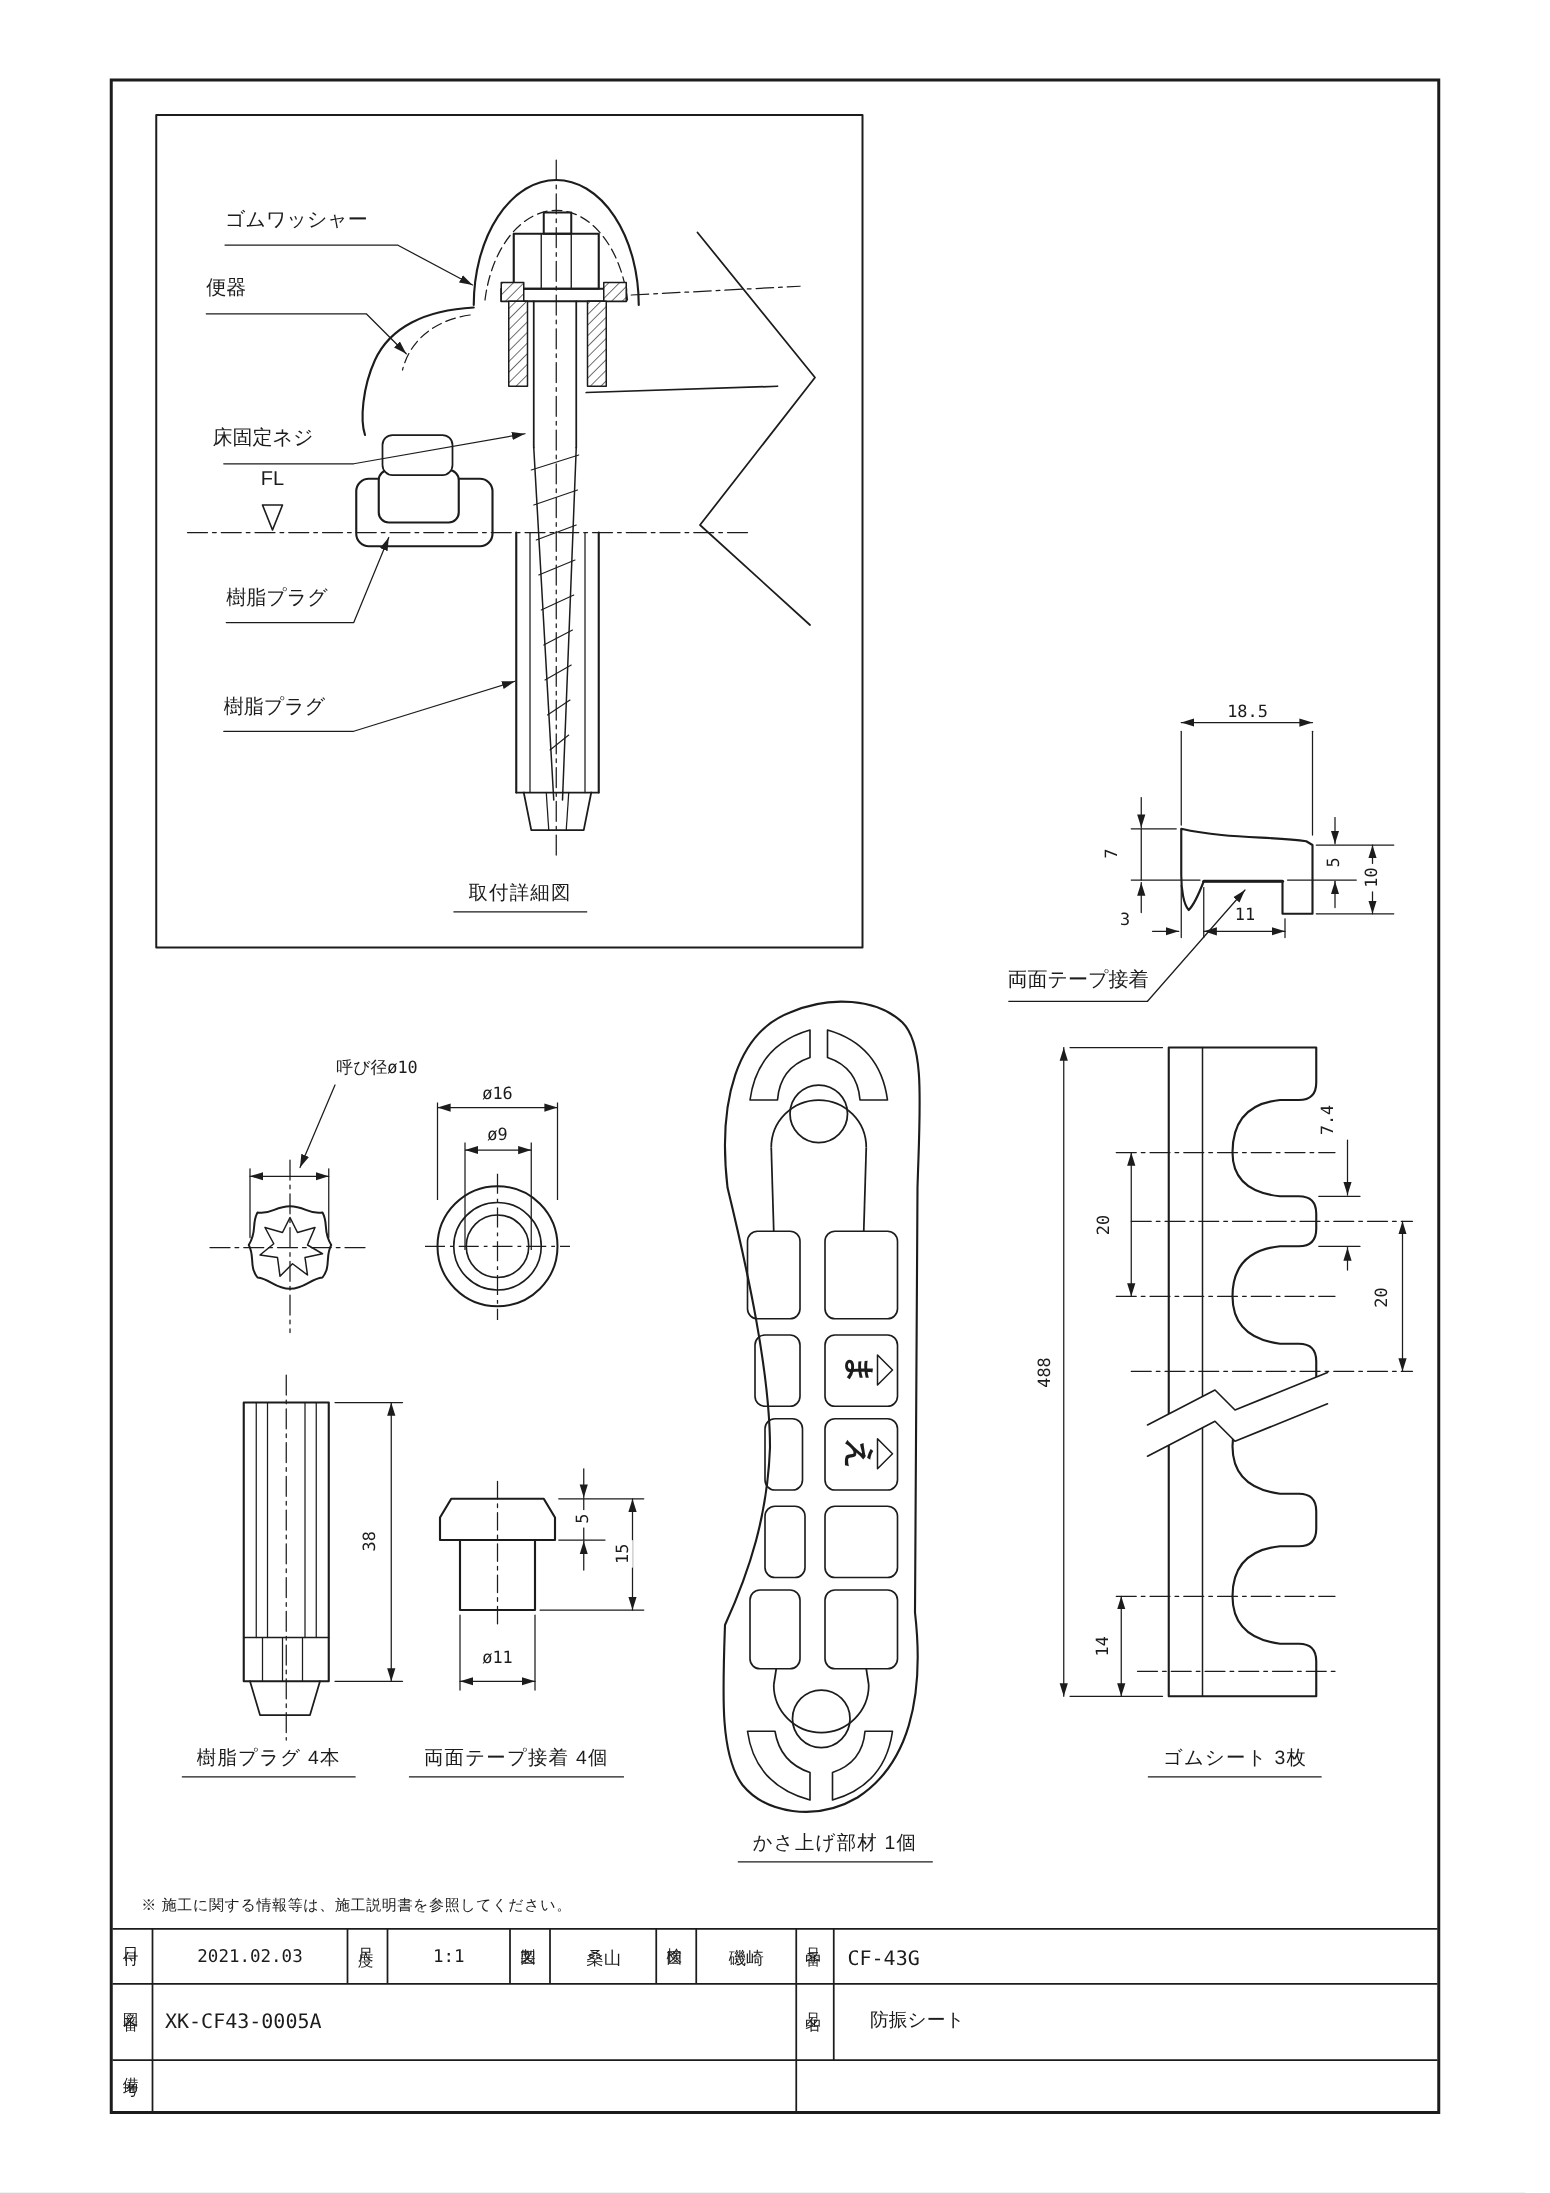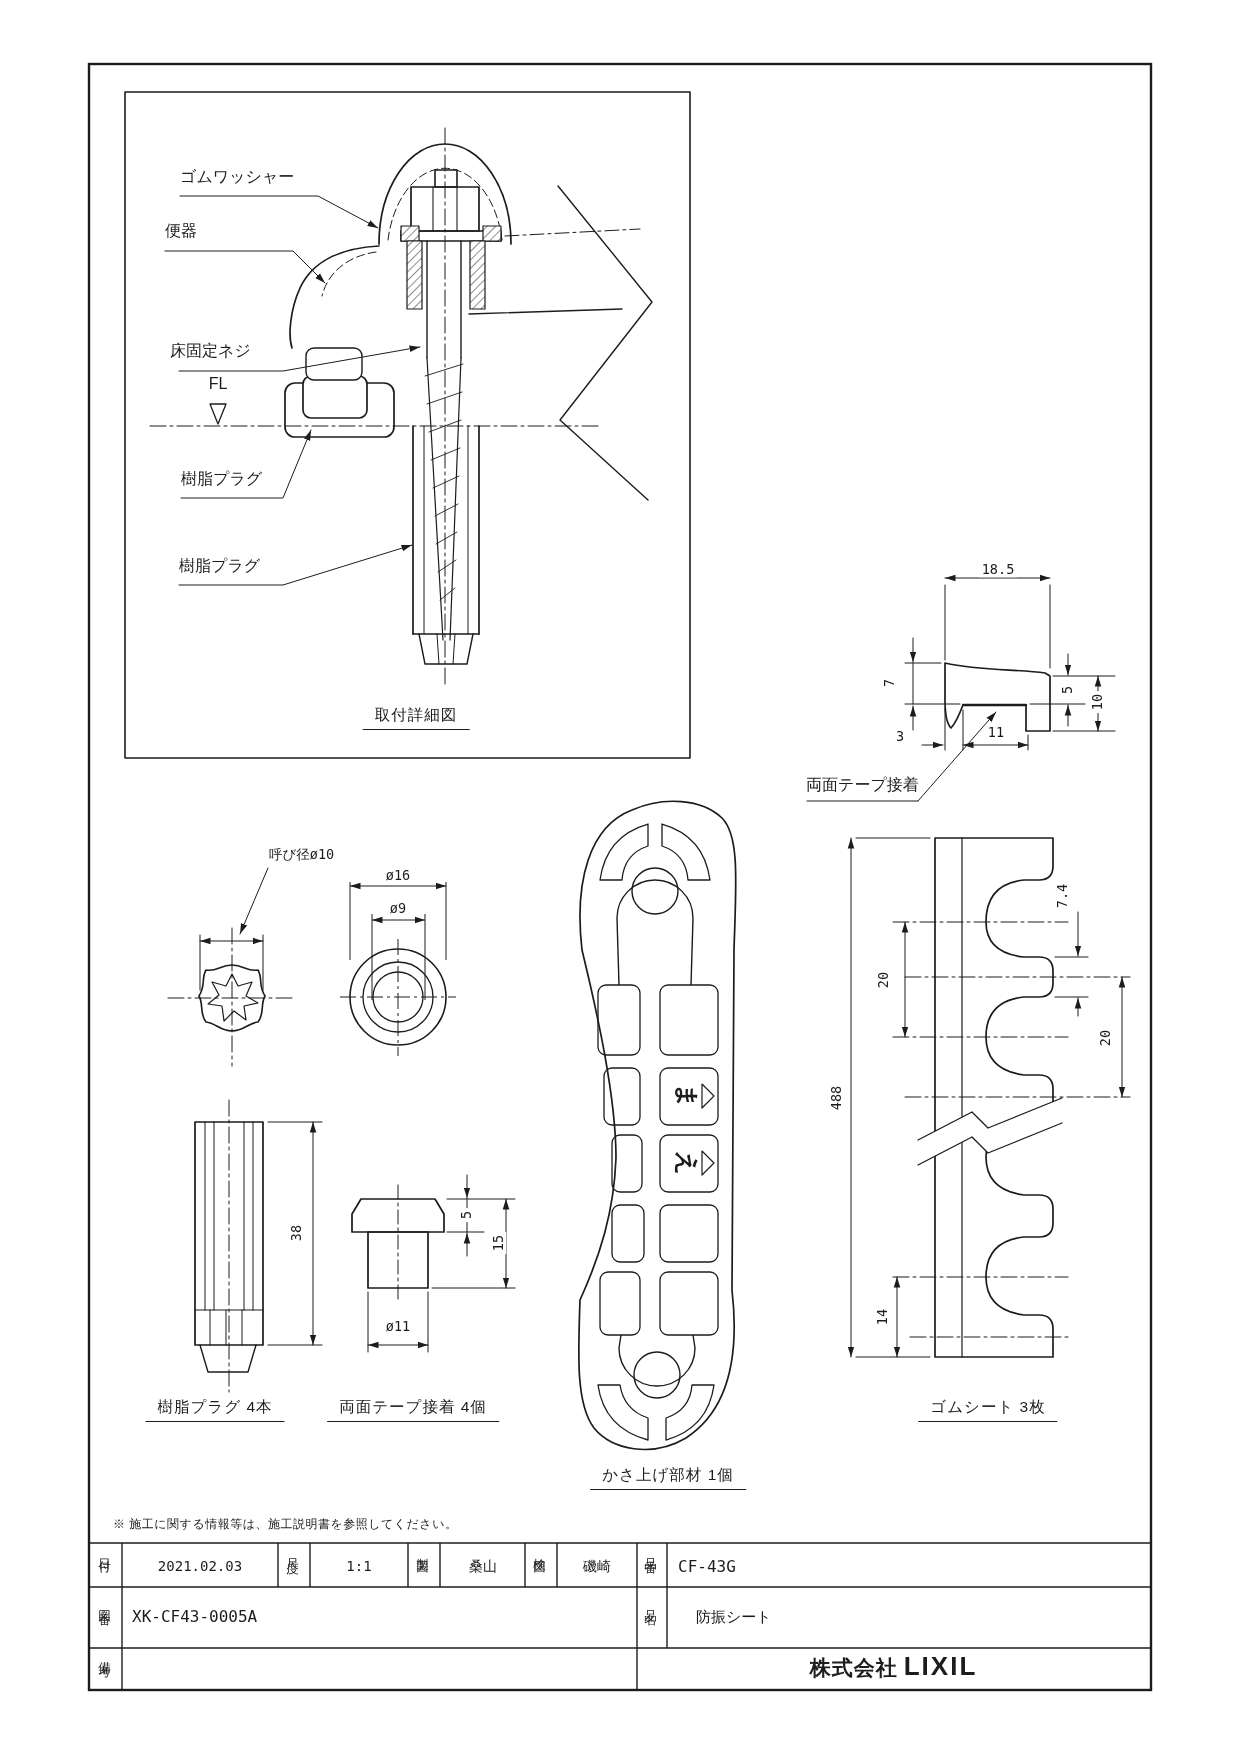--- a/index.html
+++ b/index.html
@@ -330,18 +330,14 @@
   <div class="txt vlab" style="left:533px;top:1548px;">検図</div>
   <div class="txt tbt ctr" style="left:597px;top:1566px;">磯崎</div>
   <div class="txt vlab" style="left:644px;top:1548px;">品番</div>
   <div class="txt tbv" style="left:678px;top:1558px;font-size:16px;">CF-43G</div>
   <div class="txt vlab" style="left:98px;top:1600px;">図番</div>
   <div class="txt tbv" style="left:132px;top:1608px;font-size:16px;">XK-CF43-0005A</div>
   <div class="txt vlab" style="left:644px;top:1600px;">品名</div>
   <div class="txt tbt" style="left:678px;top:1608px;font-size:15px;margin-left:18px;">防振シート</div>
   <div class="txt vlab" style="left:98px;top:1652px;">備考</div>
   <div class="txt tbt" style="left:140px;top:1662px;"></div>
-  <div class="txt company" style="left:637px;top:1652px;width:513px;">
-    <span class="cpre">株式会社</span>
-    <span class="cbrand">LIXIL</span>
-  </div>
 
 </div>
 
 </body></html>

